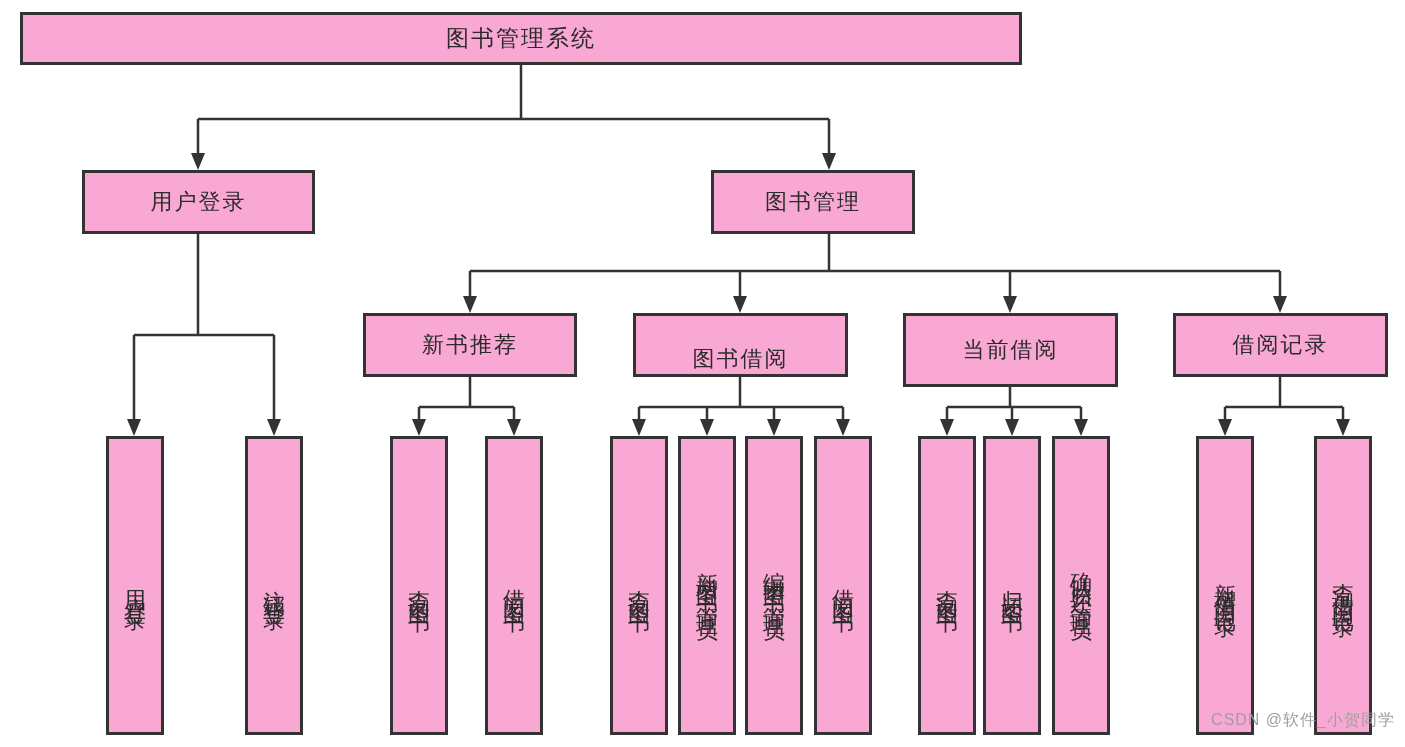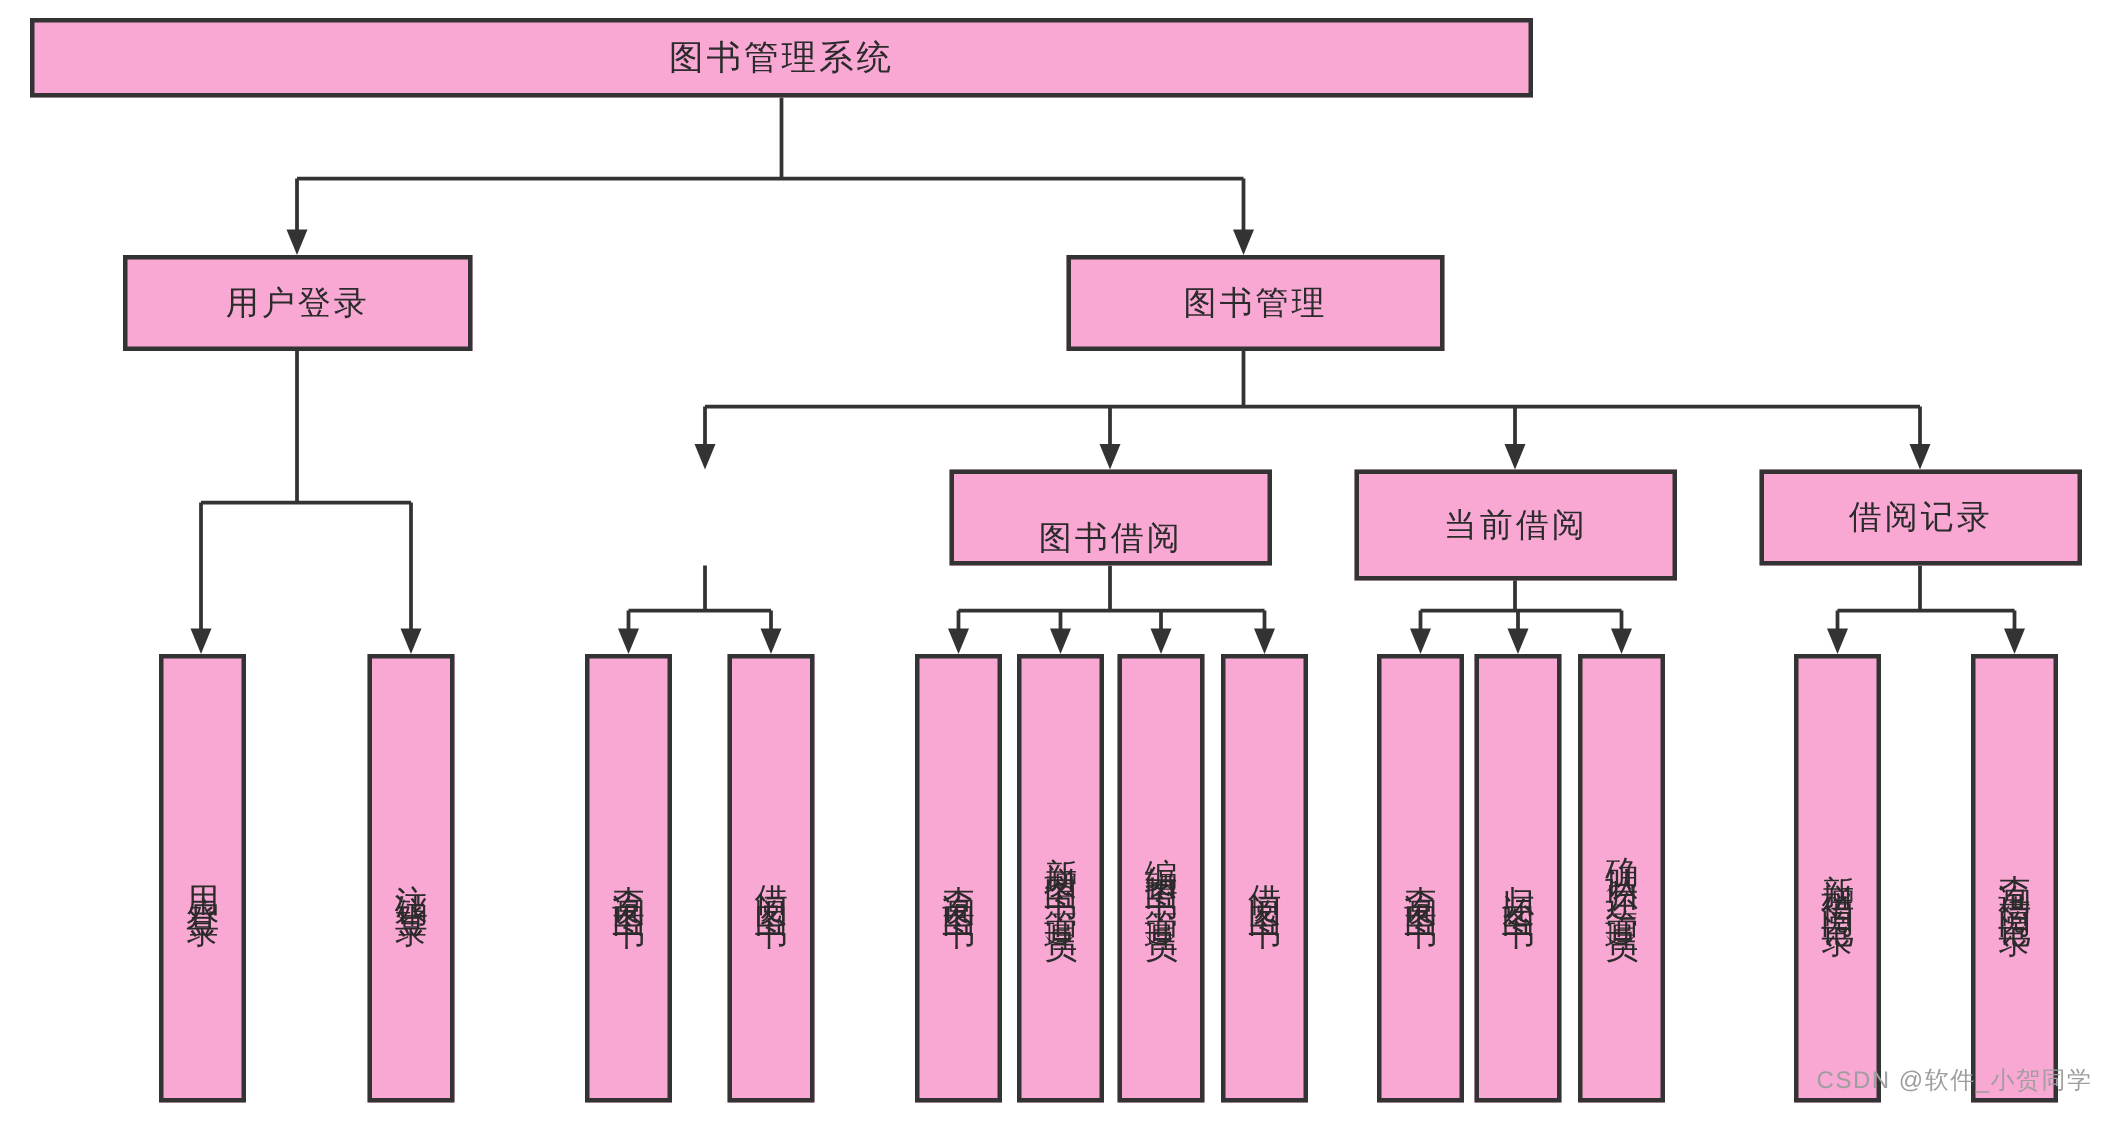--- a/index.html
+++ b/index.html
@@ -75,24 +75,27 @@
              M1336 419 H1350 L1343 436 Z" style="fill:var(--line,#333333);"></path>
   </svg>
 
   <div class="node hnode root" style="left:20px; top:12px; width:1002px; height:53px;">
     <span>图书管理系统</span>
   </div>
 
   <div class="node hnode" style="left:82px; top:170px; width:233px; height:64px;">
     <span>用户登录</span>
   </div>
-  <div class="node hnode" style="left:711px; top:170px; width:252px; height:64px;font-family:Liberation Mono, monospace;">
+  <div class="node hnode" style="left:711px; top:170px; width:204px; height:64px;font-family:Liberation Mono, monospace;">
     <span>图书管理</span>
   </div>
 
+  <div class="node hnode" style="left:363px; top:313px; width:214px; height:64px;">
+    <span>新书推荐</span>
+  </div>
   <div class="node hnode" style="left:633px; top:313px; width:215px; height:64px;align-items:flex-end;">
     <span>图书借阅</span>
   </div>
   <div class="node hnode" style="left:903px; top:313px; width:215px; height:74px;">
     <span>当前借阅</span>
   </div>
   <div class="node hnode" style="left:1173px; top:313px; width:215px; height:64px;font-family:Liberation Serif, serif;">
     <span>借阅记录</span>
   </div>
 

